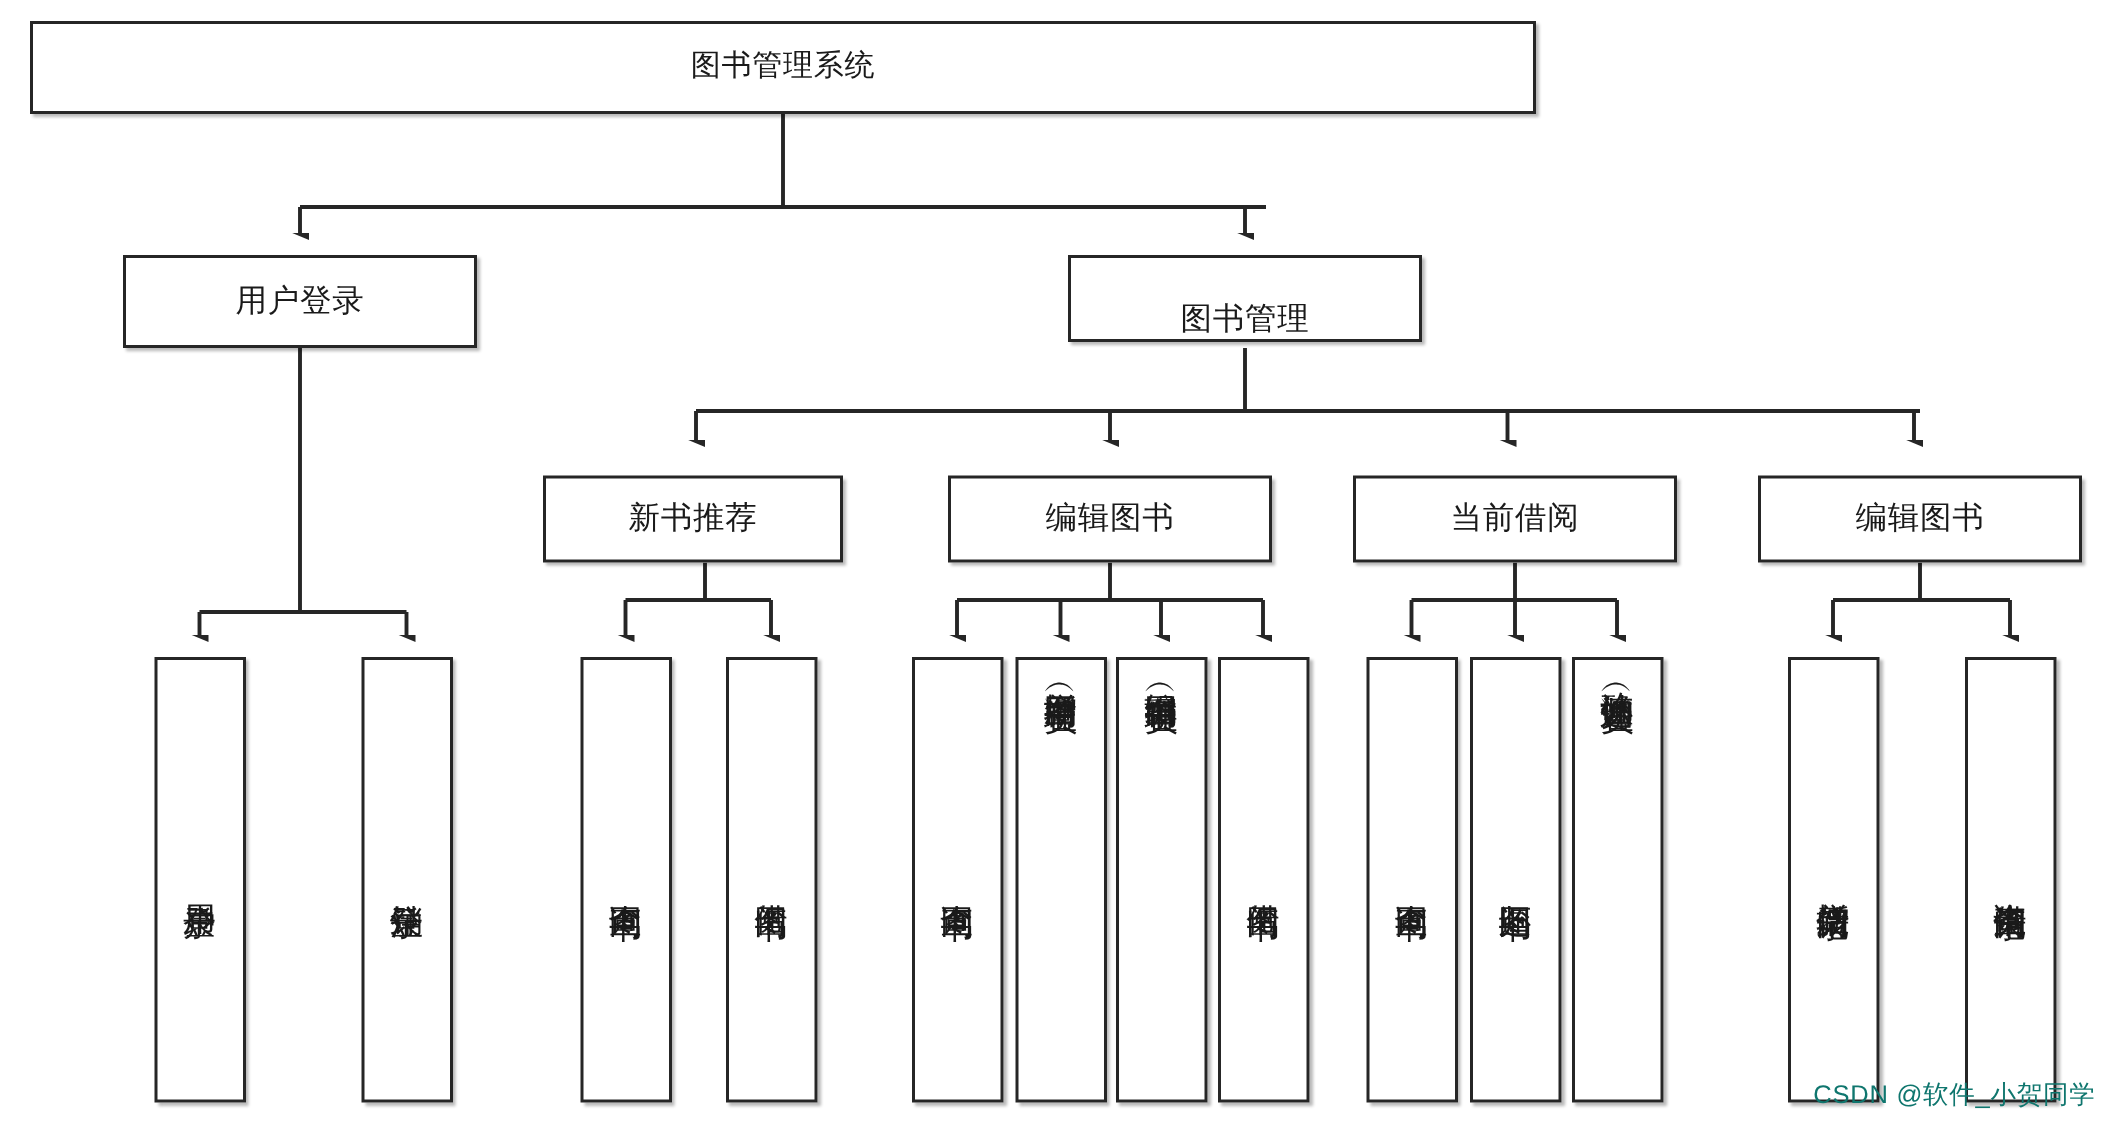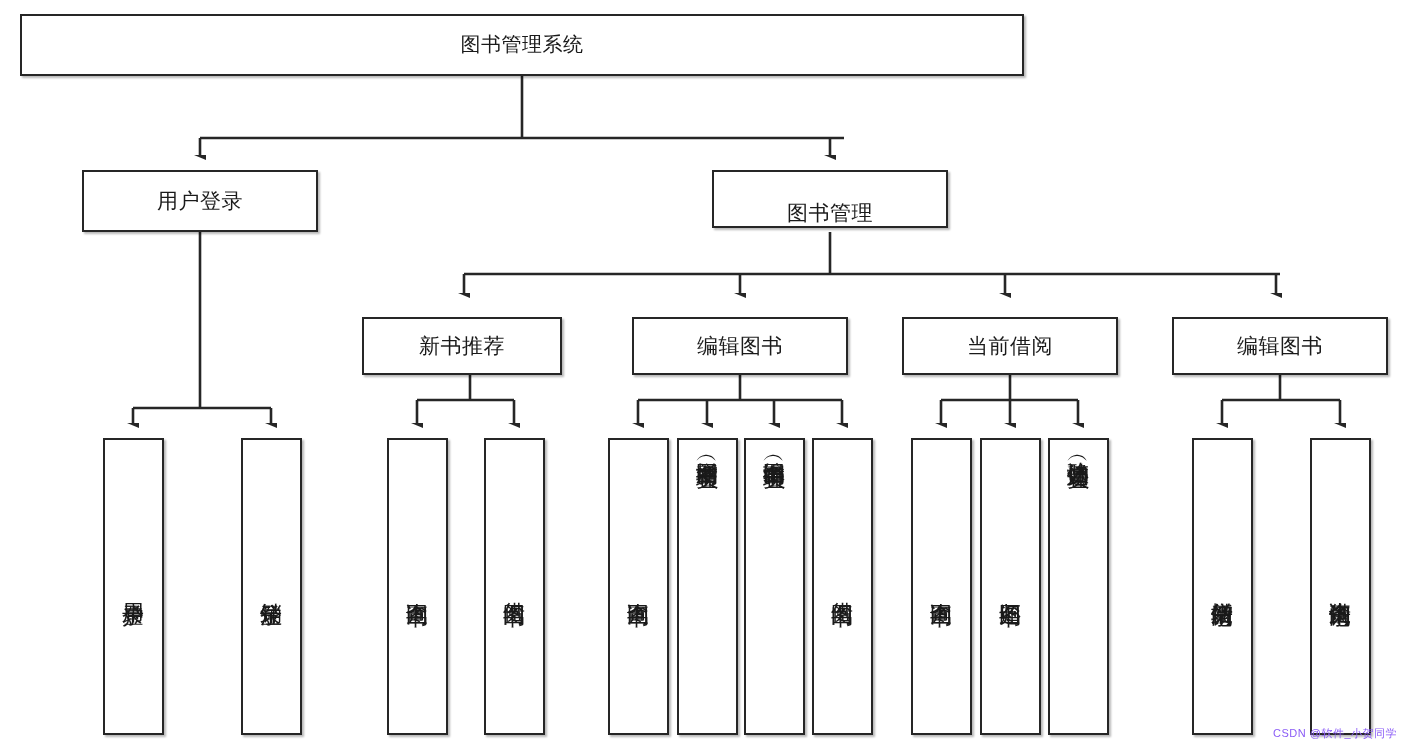--- a/index.html
+++ b/index.html
@@ -65,22 +65,22 @@
     white-space: nowrap;
     max-height: 100%;
   }
   .node.v.top .label {
     align-self: flex-start;
   }
   .watermark {
     position: absolute;
     right: 8px;
     bottom: 6px;
-    font-size: 11px;
-    color: #8b5cf6;
+    font-size: 17px;
+    color: #0f766e;
     letter-spacing: 0.5px;
     white-space: nowrap;
     user-select: none;
   }
 </style>
 </head>
 <body>
 
 <div id="canvas">
 

